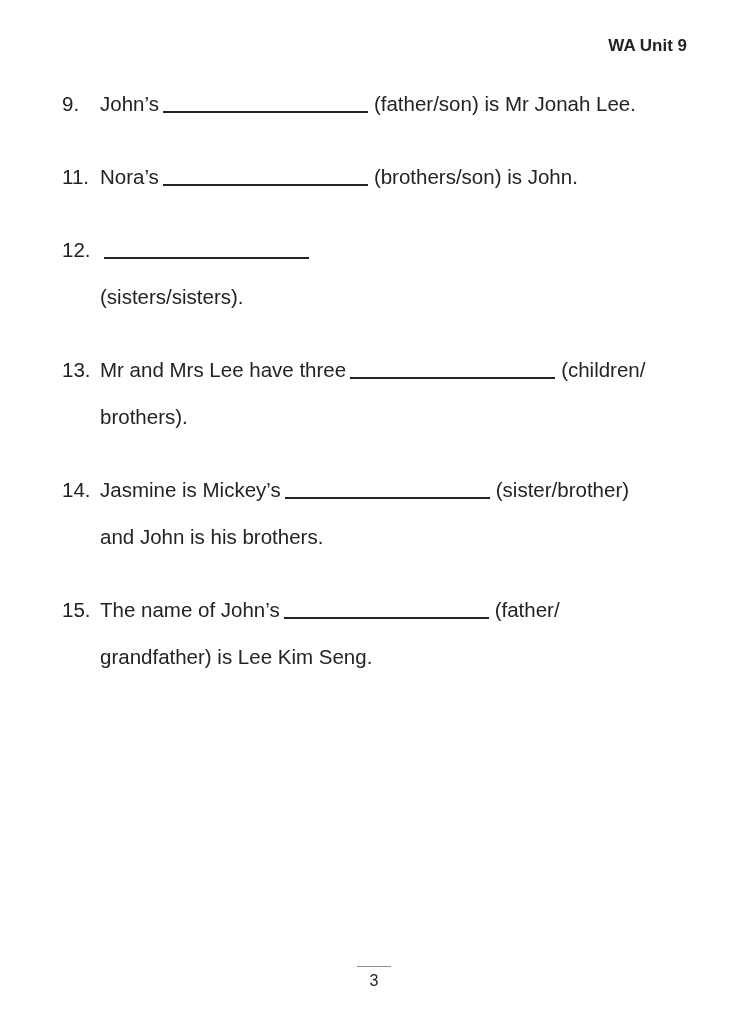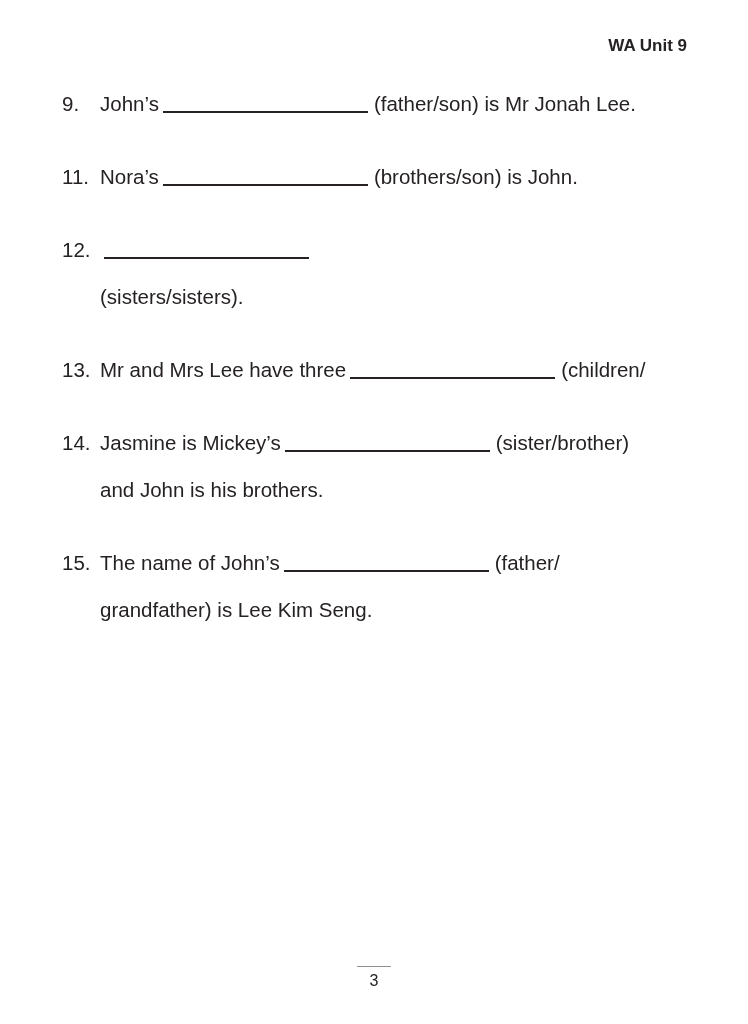--- a/index.html
+++ b/index.html
@@ -88,20 +88,21 @@
         <span class="qnum">12.</span>
         <div class="qbody">
           <div class="qline"><span class="blank"></span></div>
           <div class="qline"><span>(sisters/sisters).</span></div>
         </div>
       </div>
       <div class="question">
         <span class="qnum">13.</span>
         <div class="qbody">
           <div class="qline"><span>Mr and Mrs Lee have three</span><span class="blank"></span><span>(children/</span></div>
+          <div class="qline"><span>brothers).</span></div>
         </div>
       </div>
       <div class="question">
         <span class="qnum">14.</span>
         <div class="qbody">
           <div class="qline"><span>Jasmine is Mickey’s</span><span class="blank"></span><span>(sister/brother)</span></div>
           <div class="qline"><span>and John is his brothers.</span></div>
         </div>
       </div>
       <div class="question">

